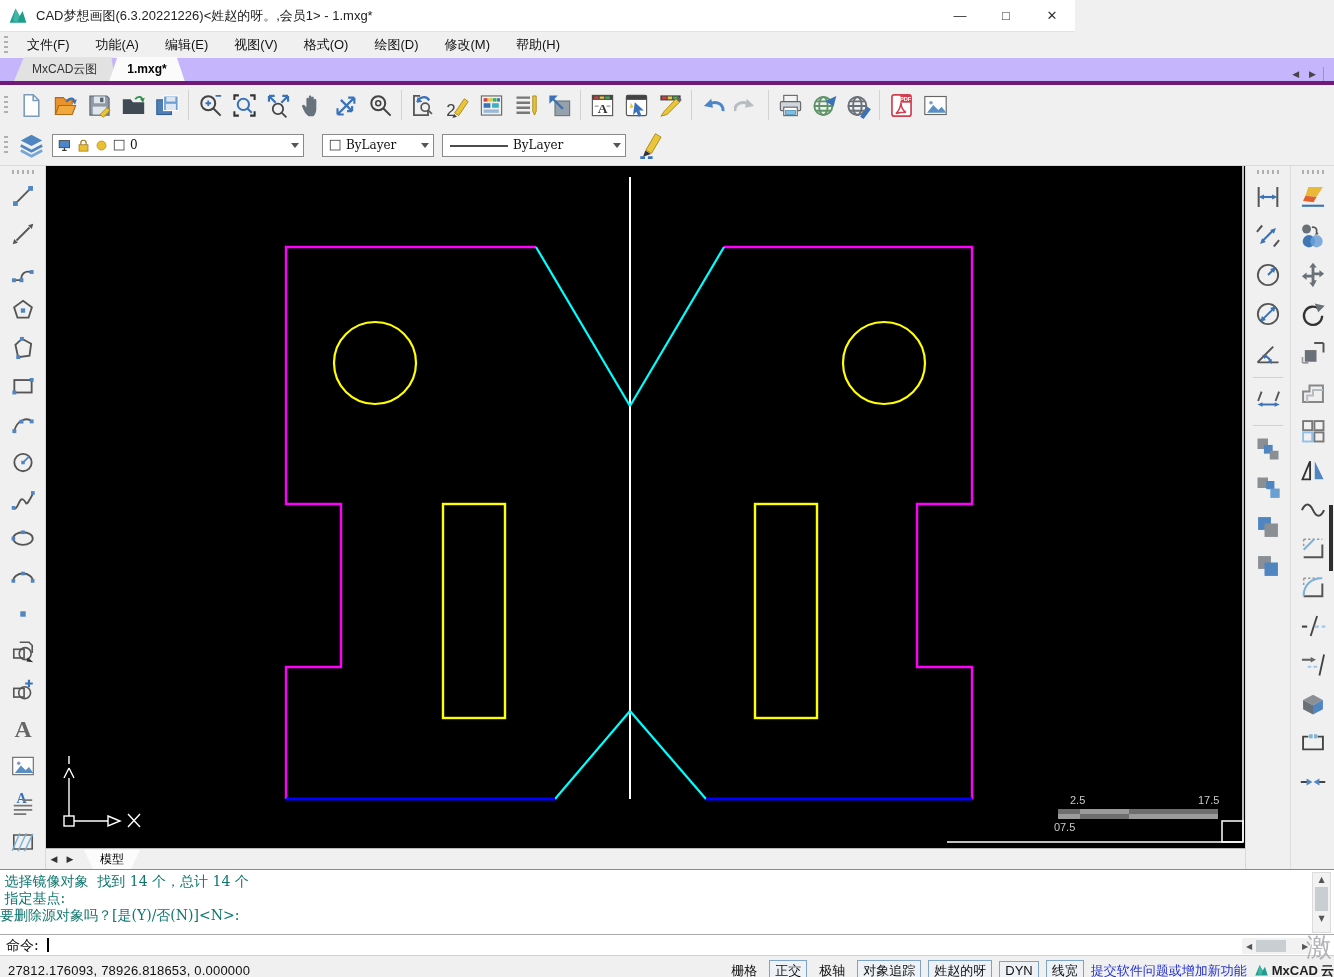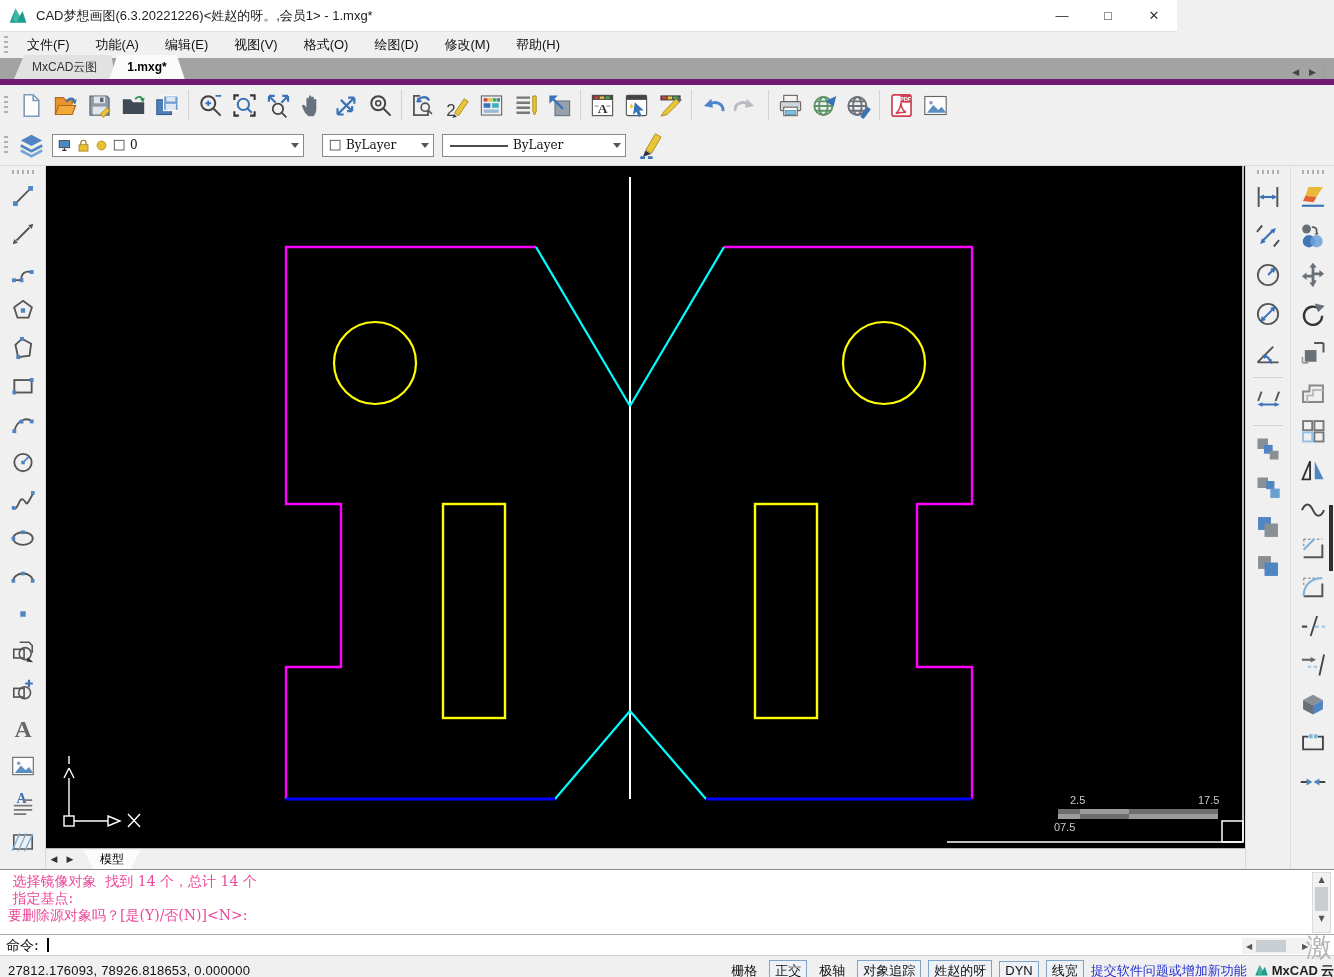--- a/index.html
+++ b/index.html
@@ -2,38 +2,38 @@
 <html><head>
 <meta charset="utf-8">
 <style>
   * { margin:0; padding:0; box-sizing:border-box; }
   html,body { width:1334px; height:977px; }
   body { position:relative; overflow:hidden; background:#f0f0f0;
          font-family:"Liberation Sans","DejaVu Sans",sans-serif; color:#111; }
   .abs { position:absolute; }
 
   
-  #titlebar { left:0; top:0; width:1177px; height:32px; background:#ffffff;
+  #titlebar { left:0; top:0; width:1075px; height:32px; background:#ffffff;
               border-bottom:1px solid #e2e2e2; display:flex; align-items:center; }
   #titlebar .appicon { width:20px; height:20px; margin:0 8px 0 8px; }
   #titlebar .ttl { font-size:13px; color:#222; }
   .wbtns { margin-left:auto; display:flex; }
   .wbtn { width:46px; height:31px; display:flex; align-items:center; justify-content:center;
           font-size:13px; color:#333; cursor:default; }
 
   
   #menubar { left:0; top:32px; width:1334px; height:26px; background:#f0f0f0;
              display:flex; align-items:center; }
   .vdots { width:4px; height:18px; margin:0 6px 0 4px;
            background:repeating-linear-gradient(#b0b0b0 0 2px, transparent 2px 5px); }
   .menuitem { padding:18px 13px; font-size:13px; color:#111; }
 
   
-  #tabstrip { left:0; top:58px; width:1334px; height:27px; background:#a3a3a3;
-              border-bottom:6px solid #701a75; display:flex; align-items:flex-end; }
+  #tabstrip { left:0; top:58px; width:1334px; height:27px; background:#c4b5fd;
+              border-bottom:4px solid #701a75; display:flex; align-items:flex-end; }
   .doctab { height:24px; padding:0 18px; display:flex; align-items:center; font-size:12px;
             color:#333; clip-path:polygon(10px 0, calc(100% - 4px) 0, 100% 100%, 0 100%);
             background:#e2e2e2; margin-right:-6px; }
   .doctab.active { background:#fbfbfb; font-weight:bold; color:#000;
             clip-path:polygon(8px 0, calc(100% - 8px) 0, 100% 100%, 0 100%); z-index:2; }
   .tabnav { margin-left:auto; display:flex; align-items:center; gap:4px; padding-right:10px; }
   .tabnav span { font-size:9px; color:#444; padding:2px 3px; }
   .tabnav .bar { width:1px; height:14px; background:#9a9a9a; }
 
   
@@ -90,21 +90,21 @@
   .mtab { height:19px; padding:0 16px; margin-left:6px; display:flex; align-items:center;
           font-size:12px; color:#000; background:#fcfcfc;
           clip-path:polygon(16% 0, 84% 0, 100% 100%, 0 100%);
           transform:scaleY(-1); }
   .mtab span { transform:scaleY(-1); }
 
   
   #commandarea { left:0; top:869px; width:1334px; height:86px; background:#fff;
                  border-top:1px solid #8a8a8a;
                  font-family:"DejaVu Serif","Liberation Serif",serif; font-size:14px; }
-  .cmdline { position:absolute; left:0; width:1300px; height:17px; white-space:pre; color:#ec4899;padding-left:8px; }
+  .cmdline { position:absolute; left:0; width:1300px; height:17px; white-space:pre; color:#0f766e; }
   #cmdinput { position:absolute; left:0; top:64px; width:1334px; height:22px;
               border-top:1px solid #a8a8a8; padding:2px 0 0 6px; }
   .caret { display:inline-block; width:2px; height:14px; background:#000;
            vertical-align:-2px; margin-left:4px; }
   .vscroll { position:absolute; left:1312px; top:2px; width:19px; height:61px;
              background:#f2f2f2; border:1px solid #dcdcdc; }
   .vscroll .arr { height:13px; display:flex; align-items:center; justify-content:center;
                   font-size:8px; color:#555; }
   .vscroll .thumb { height:24px; margin:1px 2px; background:#c9ced2; }
   .hscroll { position:absolute; left:1242px; top:68px; width:70px; height:16px; display:flex;

